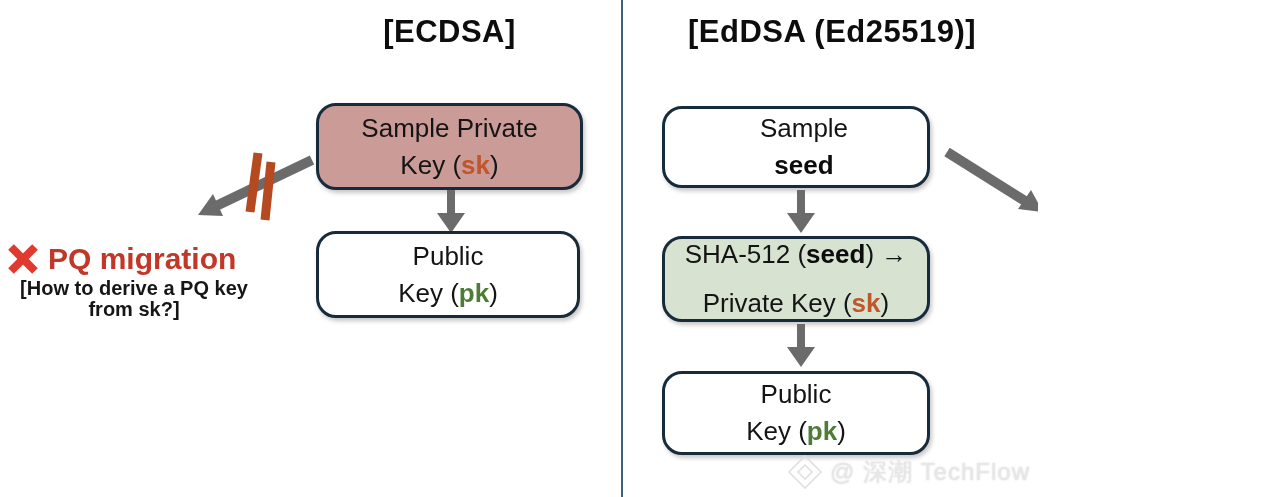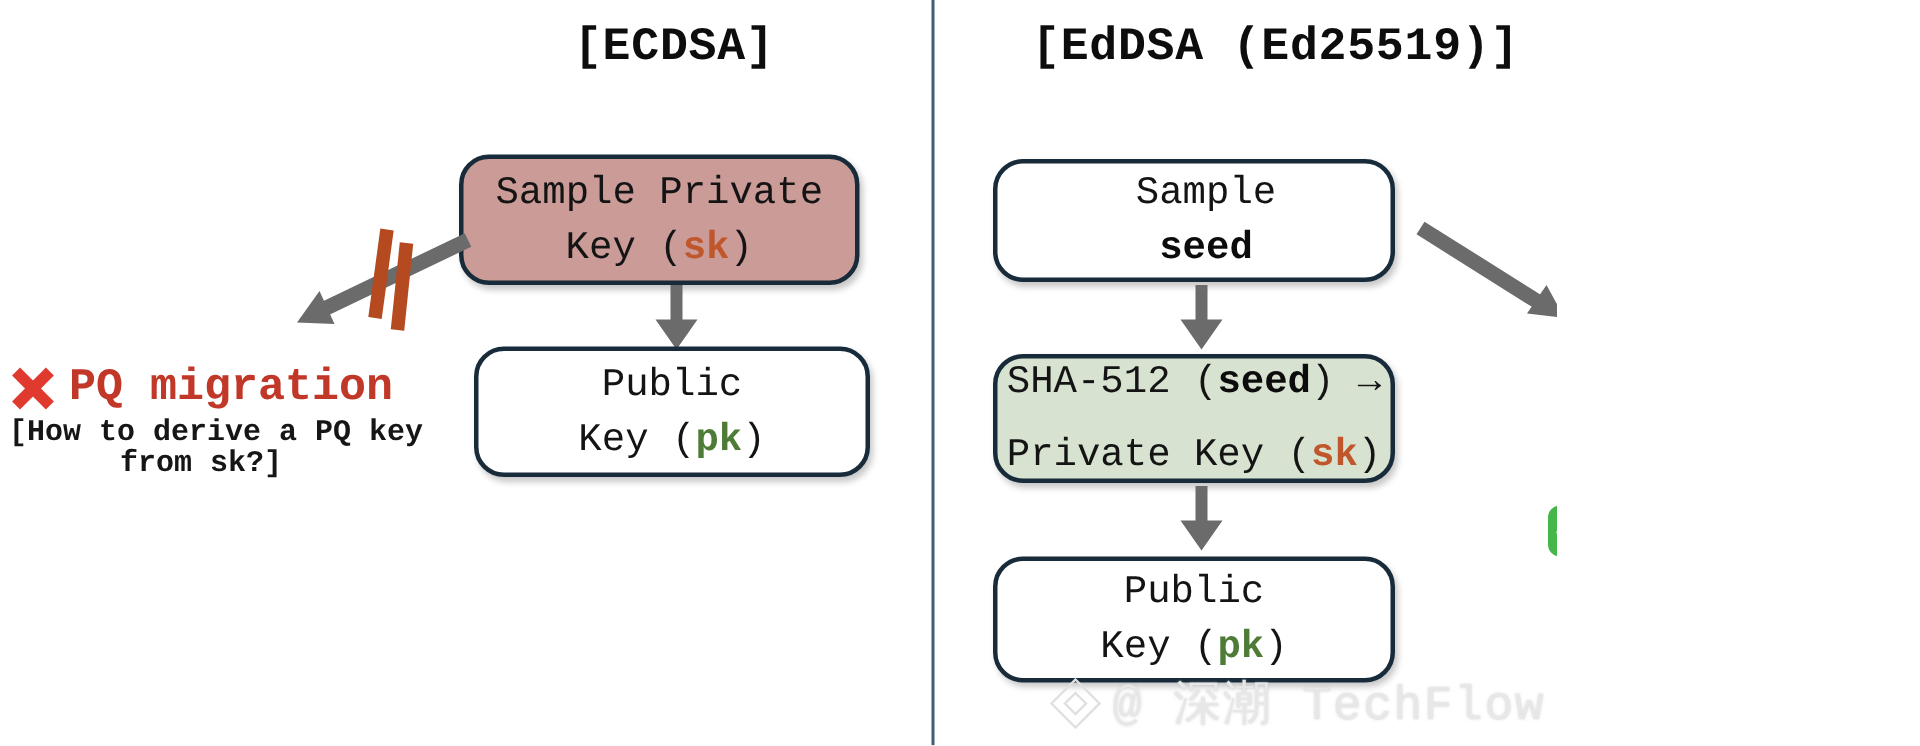--- a/index.html
+++ b/index.html
@@ -1,19 +1,19 @@
 <!DOCTYPE html>
 <html style="--box-border: #182b3a; --pink-fill: #cb9b97; --green-fill: #d7e3d0; --white-fill: #ffffff; --sk-orange: #c0562c; --pk-green: #4e7c37; --arrow-gray: #6b6b6b; --blocked-bar: #b5491f; --red-text: #c13728; --red-x: #e03a2f; --green-text: #4e7a33; --check-green: #45b649; --divider: #3d5f7a; --watermark: #e7e7e7;"><head>
 <meta charset="utf-8">
 <style>
   html,body { margin:0; padding:0; background:#ffffff; }
   .canvas {
     position:relative; width:1038px; height:497px; overflow:hidden;
     background:#ffffff;
-    font-family:Liberation Mono, monospace;
+    font-family:Liberation Sans, sans-serif;
     color:#111;
   }
   .divider {
     position:absolute; left:621px; top:0; width:2px; height:497px;
     background:var(--divider,#3d5f7a);
   }
   .panel-title {
     position:absolute; margin:0; font-size:31px; font-weight:700; color:#0d0d0d;
     letter-spacing:0.5px; white-space:nowrap;
   }
@@ -22,21 +22,21 @@
   .box {
     position:absolute; box-sizing:border-box;
     border:3px solid var(--box-border,#182b3a); border-radius:20px;
     background:var(--white-fill,#ffffff);
     display:flex; flex-direction:column; justify-content:center; align-items:center;
     font-size:26px; line-height:37px; text-align:center; color:#141414;
     box-shadow:2px 3px 4px rgba(0,0,0,0.22);
   }
   .box.pink  { background:var(--pink-fill,#cb9b97); }
   .box.green { background:var(--green-fill,#d7e3d0);gap:12px; }
-  .sk-box   { left:306px; top:103px; width:267px; height:87px; }
+  .sk-box   { left:316px; top:103px; width:267px; height:87px; }
   .pk-box-l { left:316px; top:231px; width:264px; height:87px; }
   .seed-box { left:662px; top:106px; width:268px; height:82px;padding-left:16px; }
   .sha-box  { left:662px; top:236px; width:268px; height:86px; }
   .pk-box-r { left:662px; top:371px; width:268px; height:84px; }
   .pqsign-box { left:1000px; top:234px; width:265px; height:86px; }
   .key-sk { color:var(--sk-orange,#c0562c); font-weight:700; }
   .key-pk { color:var(--pk-green,#4e7c37); font-weight:700; }
   .key-bold { font-weight:700; color:#0c0c0c; }
   .arrow-down { position:absolute; width:30px; height:44px; }
   .arrow-down path { fill:var(--arrow-gray,#6b6b6b); }
@@ -57,21 +57,21 @@
     margin-top:2px; font-size:20px; font-weight:700; color:#161616; line-height:21px;
     text-align:center; white-space:nowrap;
   }
   .pq-ready {
     position:absolute; left:1000px; top:336px; width:265px;
     display:flex; align-items:center; justify-content:center; gap:10px;
   }
   .pq-ready-label { font-size:30px; font-weight:700; color:var(--green-text,#4e7a33); white-space:nowrap;margin-left:12px; }
   .watermark {
     position:absolute; right:8px; bottom:6px; display:flex; align-items:center; gap:6px;
-    color:var(--watermark,#e7e7e7); font-size:32px; letter-spacing:1px;
+    color:var(--watermark,#e7e7e7); font-size:24px; letter-spacing:1px;
     text-shadow:0 0 2px rgba(180,180,180,0.55); white-space:nowrap;
   }
   .x-icon, .check-icon { display:block; }
 </style>
 </head>
 <body>
 
 <div class="canvas">
 
   <div class="divider"></div>

